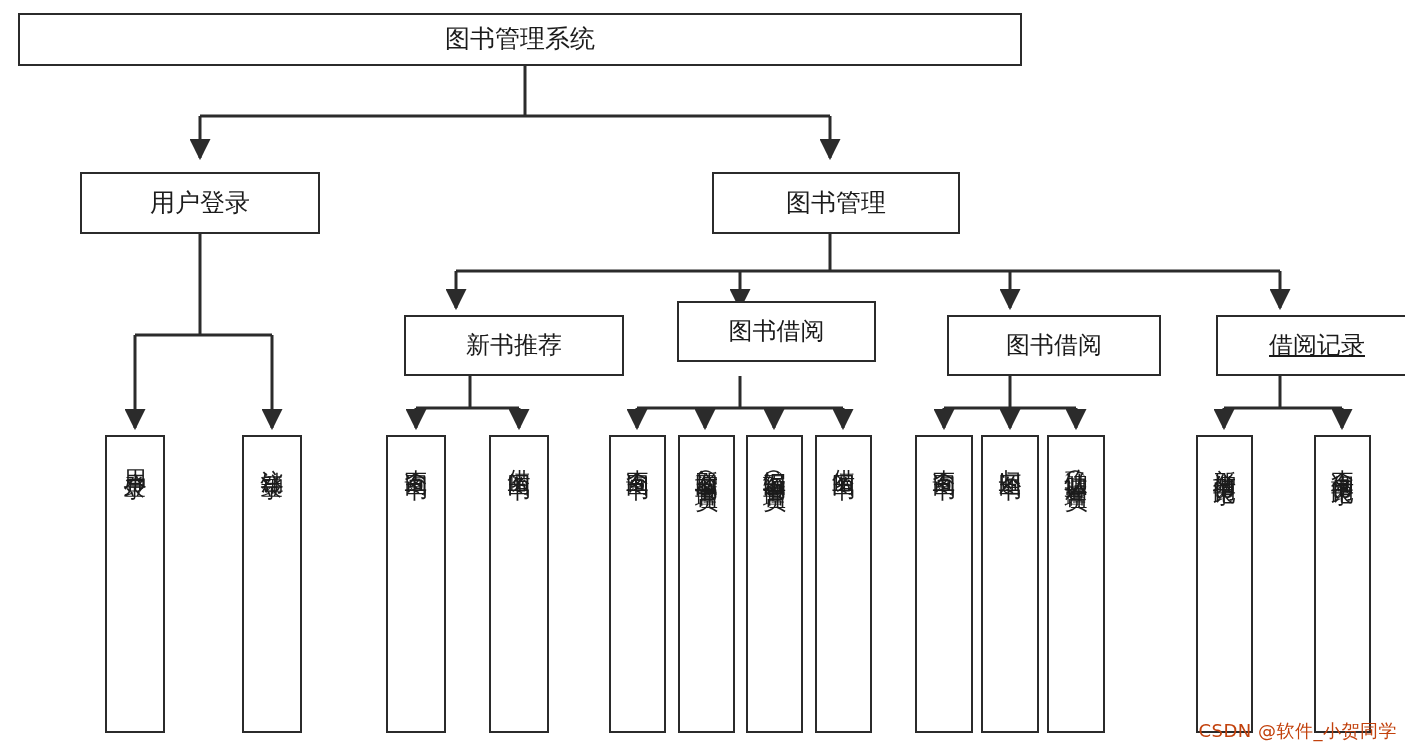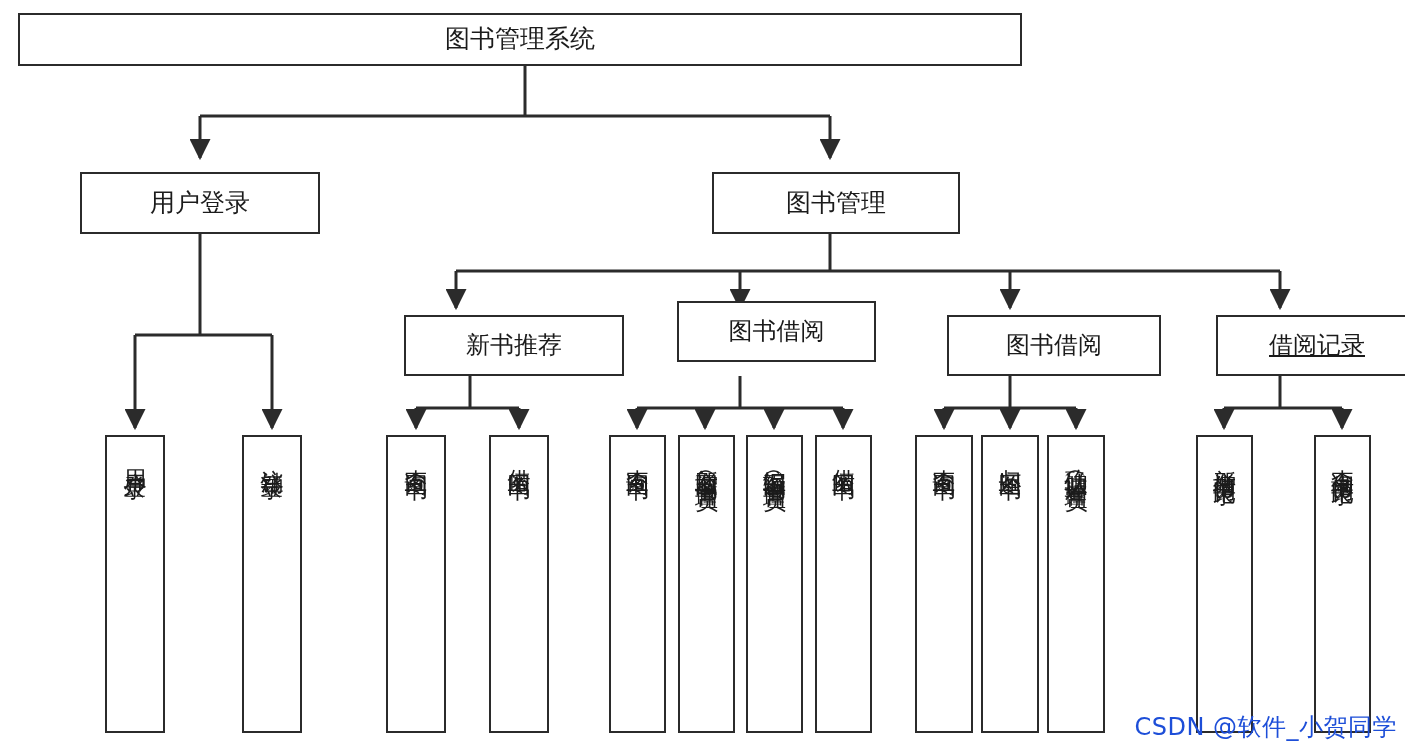--- a/index.html
+++ b/index.html
@@ -55,22 +55,22 @@
     text-orientation: upright;
     font-size: 23px;
     letter-spacing: 3px;
     line-height: 1;
     white-space: nowrap;
   }
   #watermark {
     position: absolute;
     right: 8px;
     bottom: 4px;
-    font-size: 24px;
-    color: #1d4ed8;
+    font-size: 18px;
+    color: #c2410c;
     white-space: nowrap;
     letter-spacing: 0.5px;
   }
 </style>
 </head>
 <body>
 
 <div id="diagram">
 
   <svg id="edges" viewBox="0 0 1405 747" width="1405" height="747" xmlns="http://www.w3.org/2000/svg">

